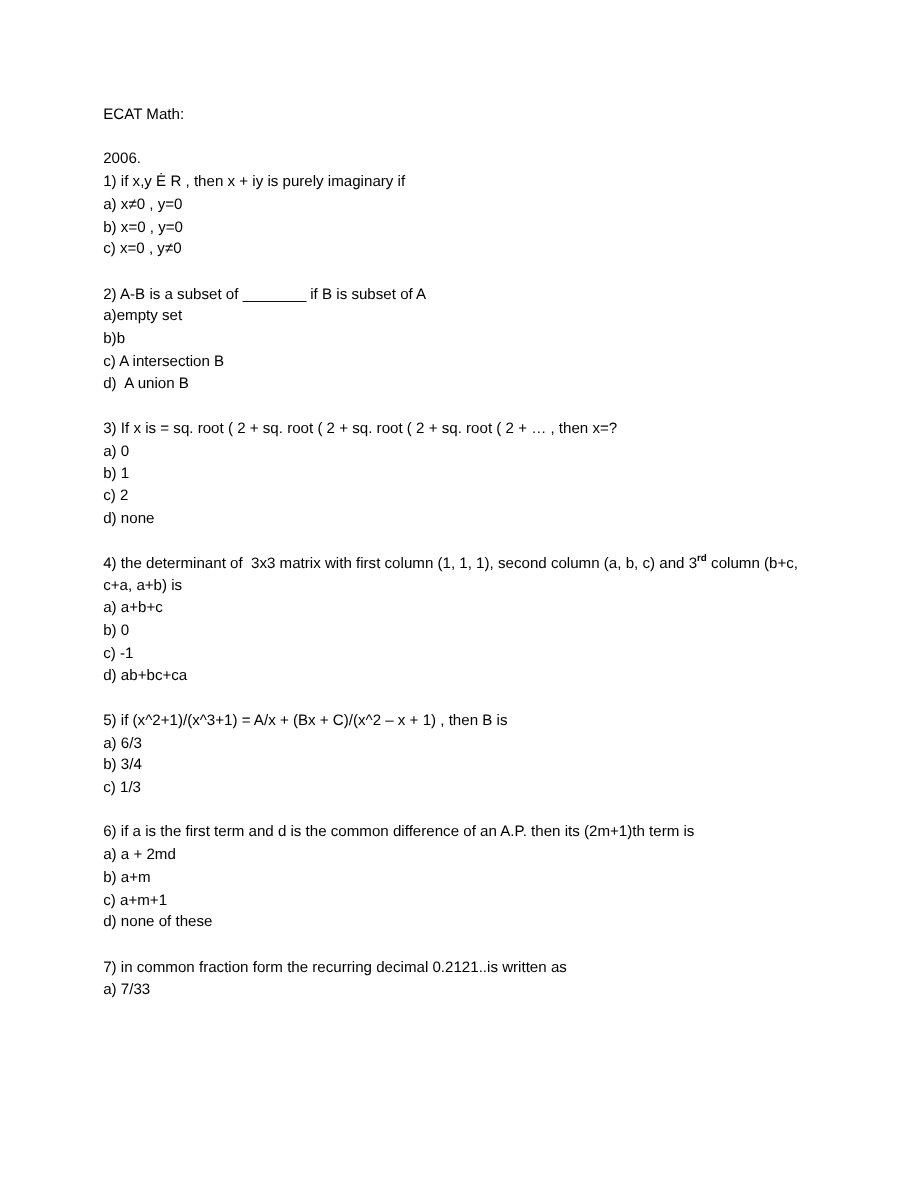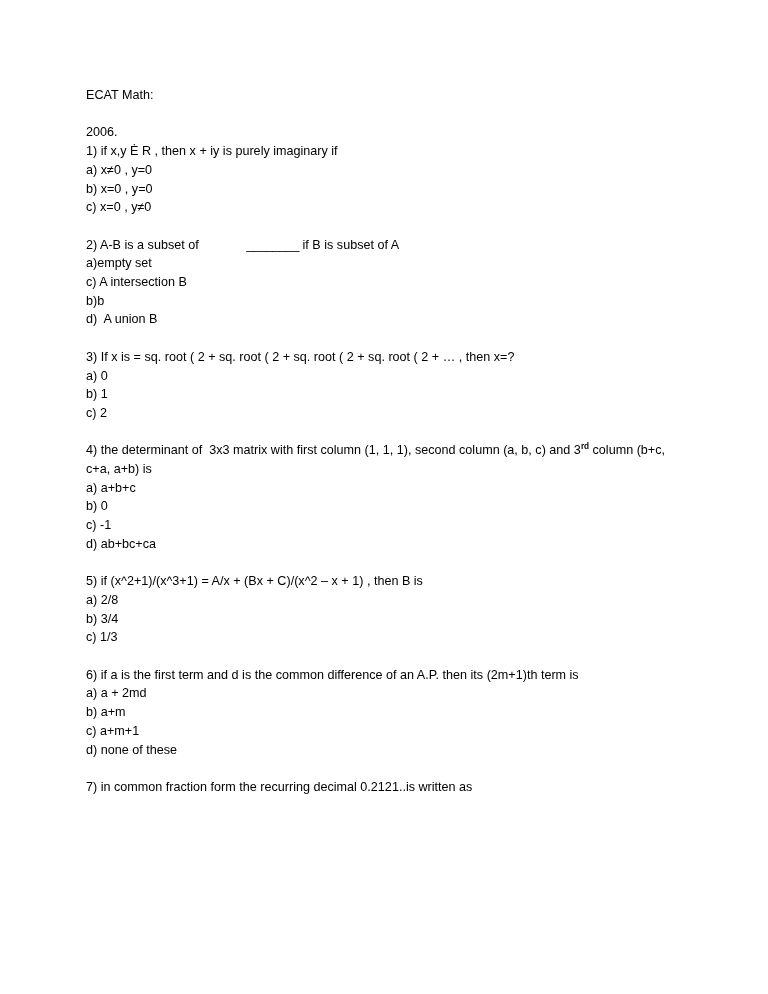--- a/index.html
+++ b/index.html
@@ -48,21 +48,20 @@
     min-height: 18.7px;
   }
   .sup {
     font-size: 8.2px;
     vertical-align: super;
     line-height: 0;
     font-weight: bold;
   }
   .blank-fill {
     letter-spacing: -0.4px;
-    margin-left: 44px;
   }
 </style>
 </head>
 <body>
 
 <div class="page">
   <div class="doc-body">
 
     <p class="line">ECAT Math:</p>
     <div class="spacer">&nbsp;</div>
@@ -73,63 +72,65 @@
       <p class="line">a) x≠0 , y=0</p>
       <p class="line">b) x=0 , y=0</p>
       <p class="line">c) x=0 , y≠0</p>
     </div>
 
     <div class="spacer">&nbsp;</div>
 
     <div class="block">
       <p class="line"><span>2) A-B is a subset of </span><span class="blank-fill">________</span><span> if B is subset of A</span></p>
       <p class="line">a)empty set</p>
+      <p class="line">b)b</p>
       <p class="line">c) A intersection B</p>
-      <p class="line">b)b</p>
       <p class="line">d)  A union B</p>
     </div>
 
     <div class="spacer">&nbsp;</div>
 
     <div class="block">
       <p class="line">3) If x is = sq. root ( 2 + sq. root ( 2 + sq. root ( 2 + sq. root ( 2 + … , then x=?</p>
       <p class="line">a) 0</p>
       <p class="line">b) 1</p>
       <p class="line">c) 2</p>
+      <p class="line">d) none</p>
     </div>
 
     <div class="spacer">&nbsp;</div>
 
     <div class="block">
       <p class="line"><span>4) the determinant of  3x3 matrix with first column (1, 1, 1), second column (a, b, c) and 3</span><span class="sup">rd</span><span> column (b+c, c+a, a+b) is</span></p>
       <p class="line">a) a+b+c</p>
       <p class="line">b) 0</p>
       <p class="line">c) -1</p>
       <p class="line">d) ab+bc+ca</p>
     </div>
 
     <div class="spacer">&nbsp;</div>
 
     <div class="block">
       <p class="line">5) if (x^2+1)/(x^3+1) = A/x + (Bx + C)/(x^2 – x + 1) , then B is</p>
-      <p class="line">a) 2/8</p>
+      <p class="line">a) 6/3</p>
       <p class="line">b) 3/4</p>
       <p class="line">c) 1/3</p>
     </div>
 
     <div class="spacer">&nbsp;</div>
 
     <div class="block">
       <p class="line">6) if a is the first term and d is the common difference of an A.P. then its (2m+1)th term is</p>
       <p class="line">a) a + 2md</p>
       <p class="line">b) a+m</p>
       <p class="line">c) a+m+1</p>
       <p class="line">d) none of these</p>
     </div>
 
     <div class="spacer">&nbsp;</div>
 
     <div class="block">
       <p class="line">7) in common fraction form the recurring decimal 0.2121..is written as</p>
+      <p class="line">a) 7/33</p>
     </div>
 
   </div>
 </div>
 
 </body></html>

